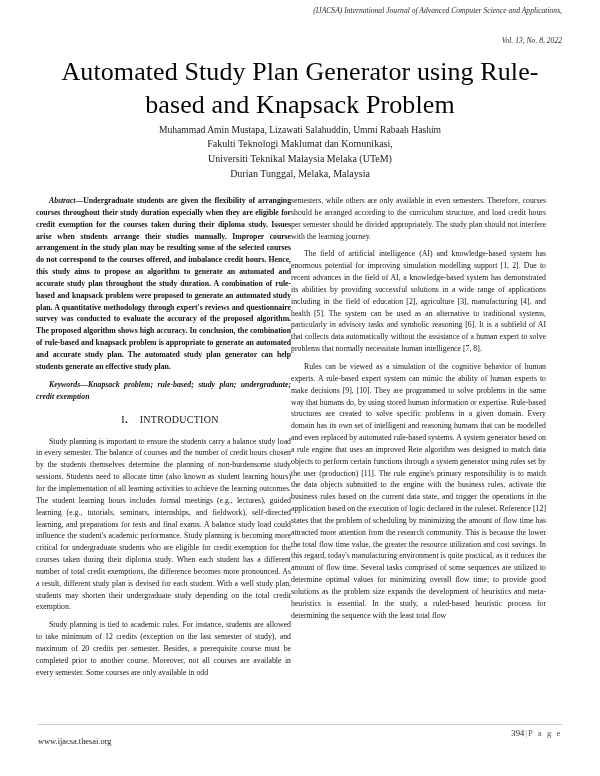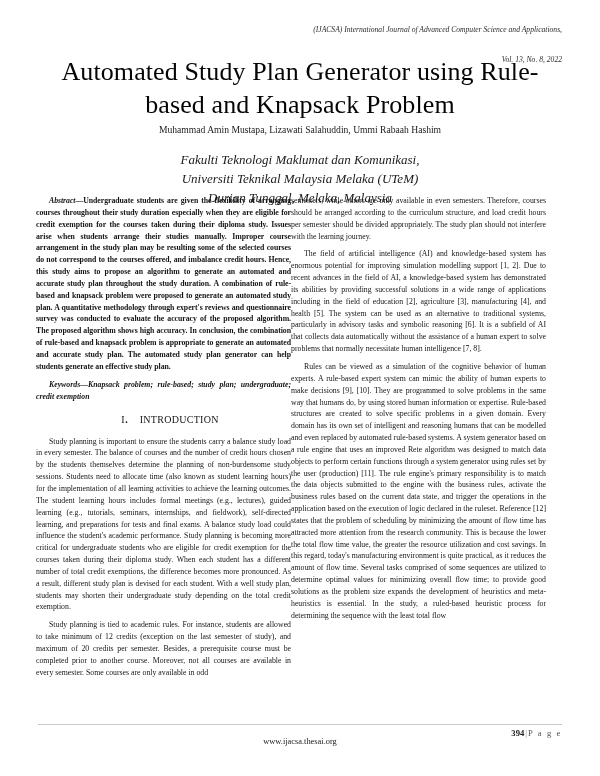--- a/index.html
+++ b/index.html
@@ -20,21 +20,21 @@
     width: 600px;
     height: 776px;
     box-sizing: border-box;
     padding: 0;
     position: relative;
   }
 
   
   .journal-header {
     position: absolute;
-    top: 25px;
+    top: 6px;
     right: 38px;
     width: 420px;
     text-align: right;
     font-style: italic;
     font-size: 7.6px;
     line-height: 1.42;
     color: #2b2b2b;
   }
   .journal-header .line2 {
     display: block;
@@ -60,27 +60,26 @@
     position: absolute;
     top: 123px;
     left: 38px;
     width: 524px;
     text-align: center;
   }
   .author-names {
     font-size: 9.6px;
     line-height: 1.5;
     color: #1a1a1a;
-    margin-bottom: 14px;
+    margin-bottom: 0;
   }
   .affiliation-line {
-    font-size: 13px;
+    font-size: 10px;
     line-height: 1.46;
     color: #1a1a1a;
-    font-style: italic;
   }
 
   
   .columns {
     position: absolute;
     top: 195px;
     left: 36px;
     width: 528px;
     height: 530px;
     display: flex;
@@ -148,34 +147,33 @@
     top: 0;
     left: 0;
     right: 0;
     border-top: 0.6px solid #c9c9c9;
   }
   .footer-url {
     position: absolute;
     top: 13px;
     left: 0;
     right: 0;
-    text-align: center;
     font-size: 8.4px;
     color: #1a1a1a;
   }
   .footer-page {
     position: absolute;
     top: 4px;
     right: 0;
     font-size: 8.6px;
     color: #1a1a1a;
     white-space: nowrap;
   }
   .footer-page .pagenum {
-    font-weight: bold;
+    font-weight: normal;
   }
   .footer-page .pipe {
     color: #8a8a8a;
     margin: 0 1px;
   }
   .footer-page .pageword {
     letter-spacing: 1.6px;
     color: #555555;
   }
 </style>

